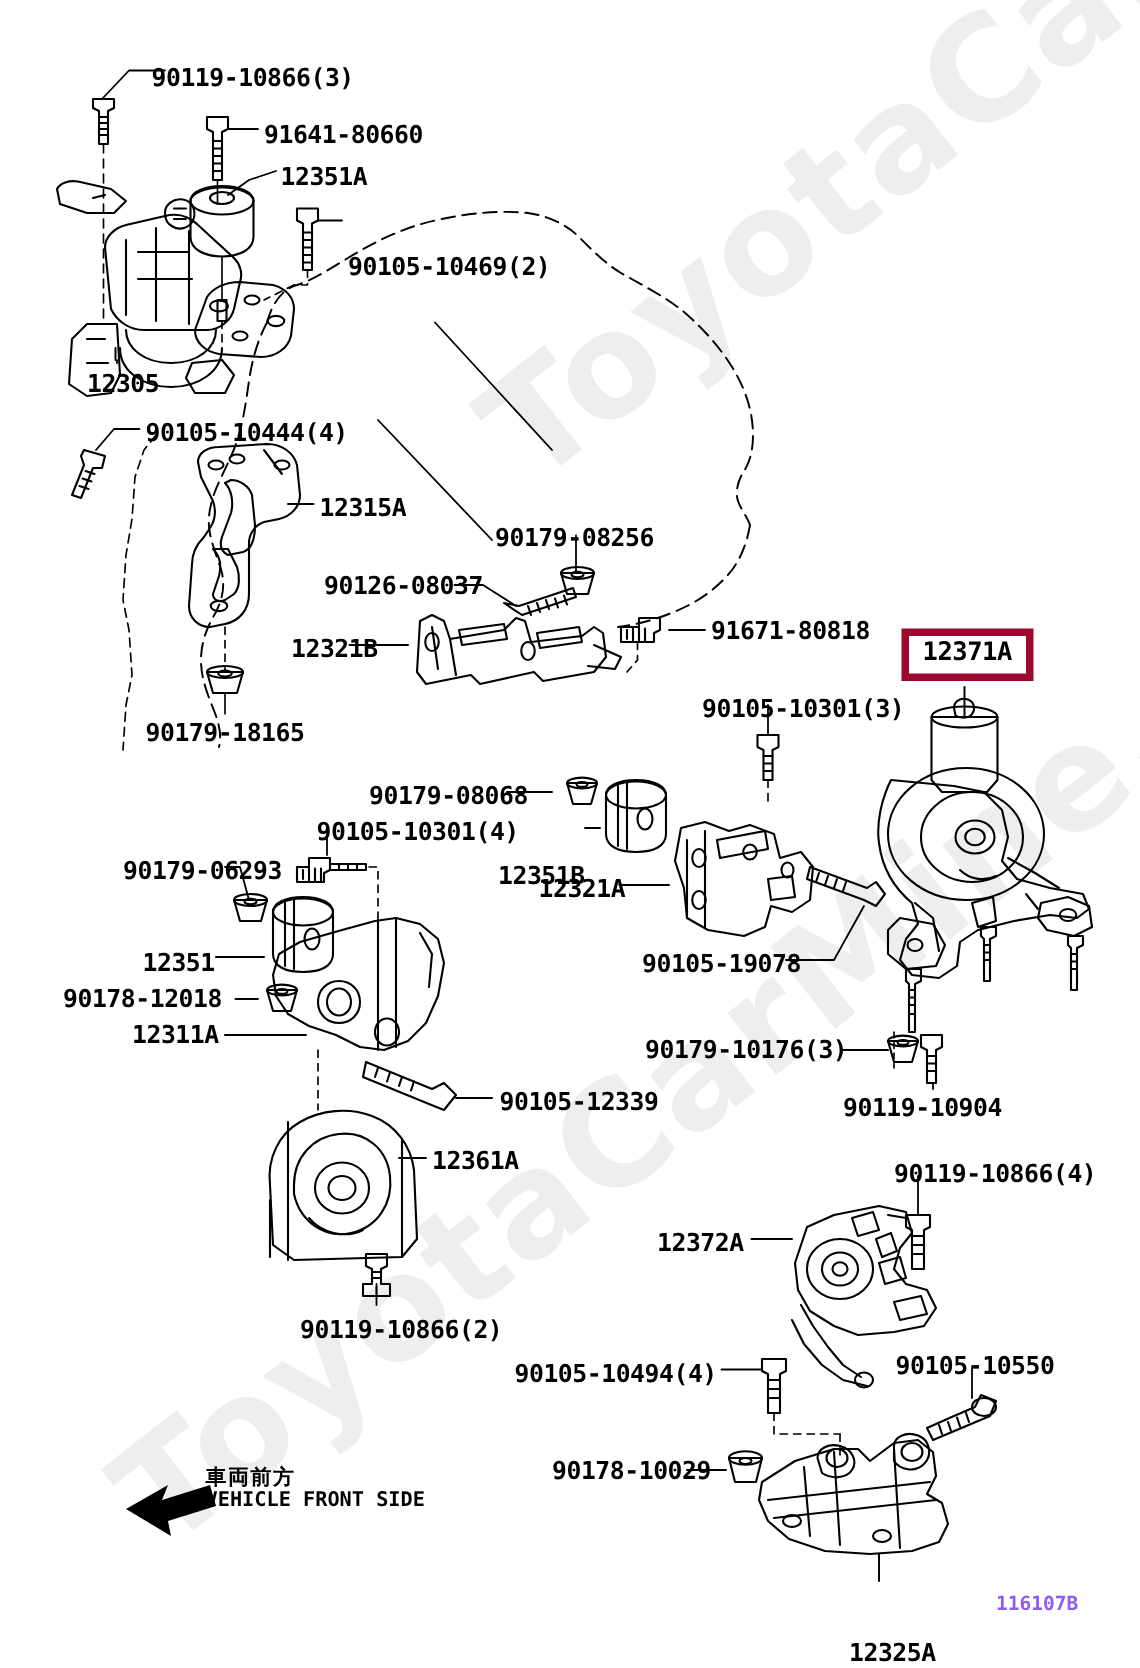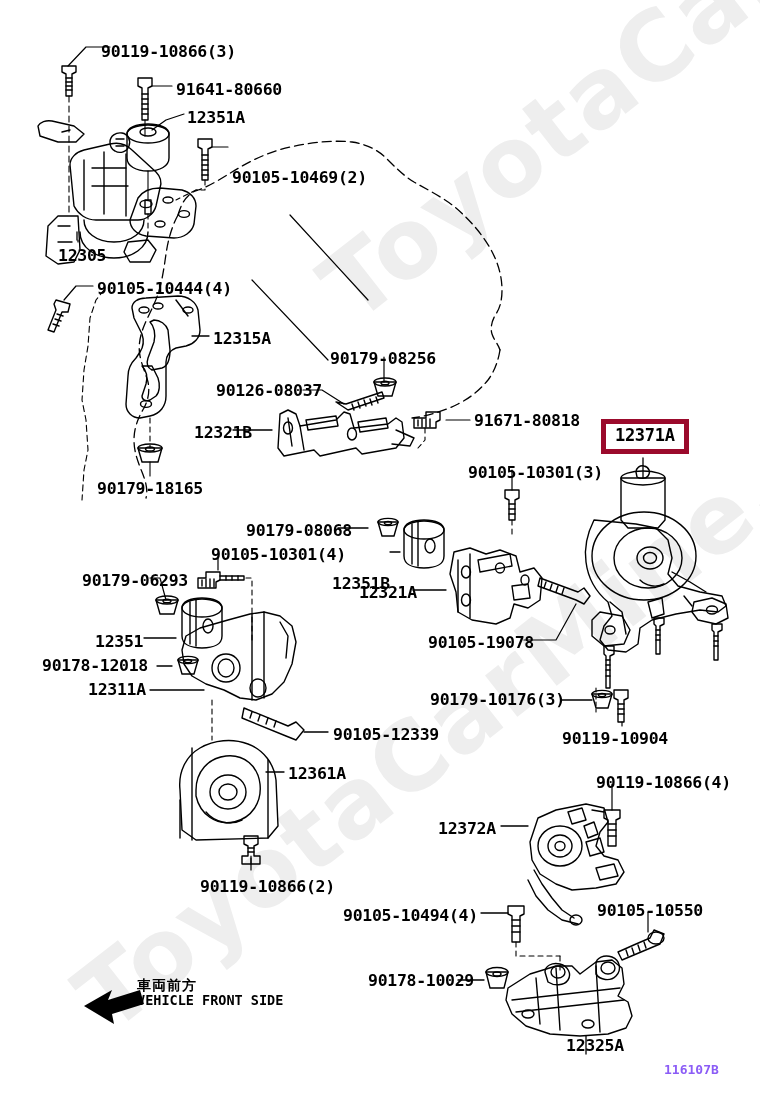--- a/index.html
+++ b/index.html
@@ -482,21 +482,21 @@
       <div class="lbl" style="left: 333px; top: 727px;">90105-12339</div>
       <div class="lbl" style="left: 430px; top: 692px;">90179-10176(3)</div>
       <div class="lbl" style="left: 562px; top: 731px;">90119-10904</div>
       <div class="lbl" style="left: 288px; top: 766px;">12361A</div>
       <div class="lbl" style="left: 572px; top: 775px; margin-left: 24px;">90119-10866(4)</div>
       <div class="lbl" style="left: 438px; top: 821px;">12372A</div>
       <div class="lbl" style="left: 200px; top: 864px; margin-top: 15px;">90119-10866(2)</div>
       <div class="lbl" style="left: 343px; top: 908px;">90105-10494(4)</div>
       <div class="lbl" style="left: 597px; top: 903px;">90105-10550</div>
       <div class="lbl" style="left: 368px; top: 973px;">90178-10029</div>
-      <div class="lbl" style="left: 566px; top: 1038px;">12325A</div>
+      <div class="lbl" style="left: 566px; top: 1094px;">12325A</div>
     </div>
 
   <div class="hl" id="hlbox" style="left: 601px; top: 419px; border-color: rgb(155, 10, 44);">12371A</div>
 
   <div class="front" style="left:137px;top:978px;">
     <div class="jp">車両前方</div>
     <div class="en">VEHICLE FRONT SIDE</div>
   </div>
 
   <div class="code" style="left:664px;top:1062px;">116107B</div>

